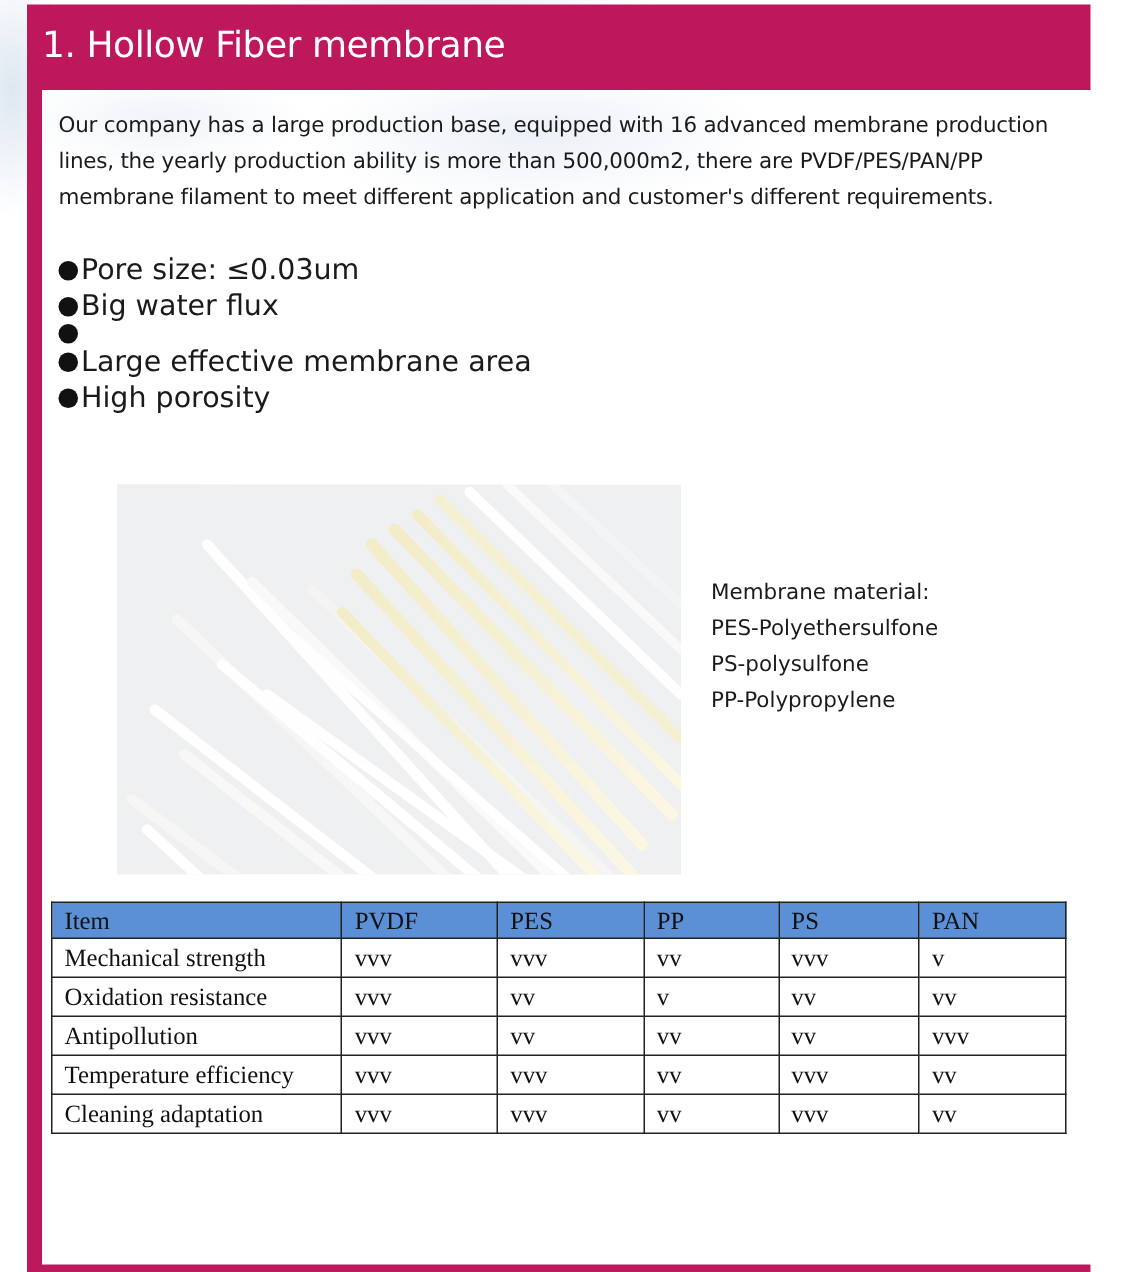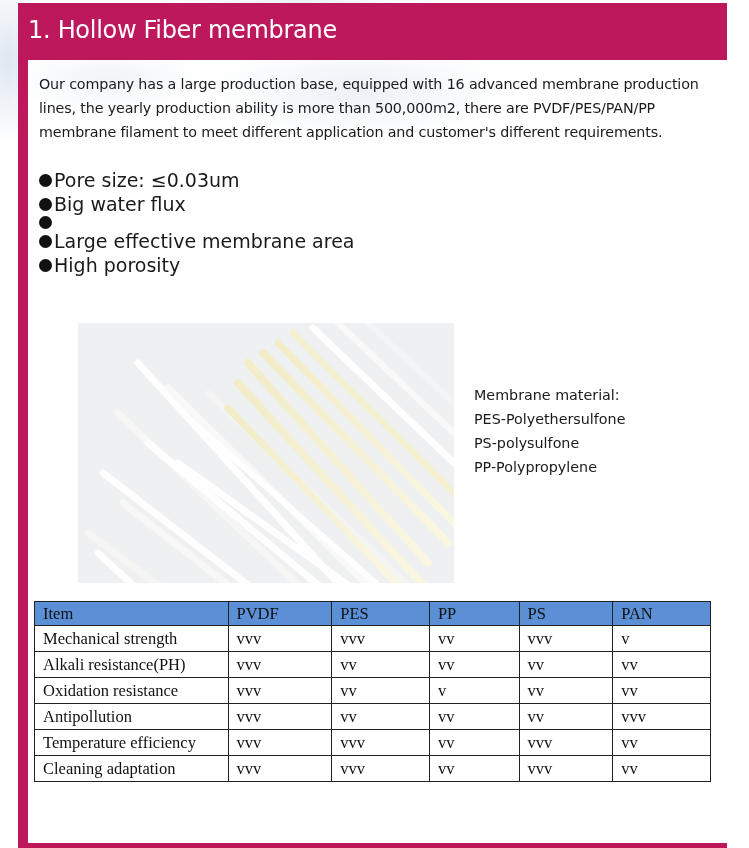--- a/index.html
+++ b/index.html
@@ -165,28 +165,20 @@
       <tbody>
         <tr>
           <td class="item">Mechanical strength</td>
           <td>vvv</td>
           <td>vvv</td>
           <td>vv</td>
           <td>vvv</td>
           <td>v</td>
         </tr>
         <tr>
-          <td class="item" style="width:161px;">Alkali resistance(PH)</td>
-          <td>vvv</td>
-          <td>vv</td>
-          <td>vv</td>
-          <td>vv</td>
-          <td>vv</td>
-        </tr>
-        <tr>
           <td class="item">Oxidation resistance</td>
           <td>vvv</td>
           <td>vv</td>
           <td>v</td>
           <td>vv</td>
           <td>vv</td>
         </tr>
         <tr>
           <td class="item">Antipollution</td>
           <td>vvv</td>

